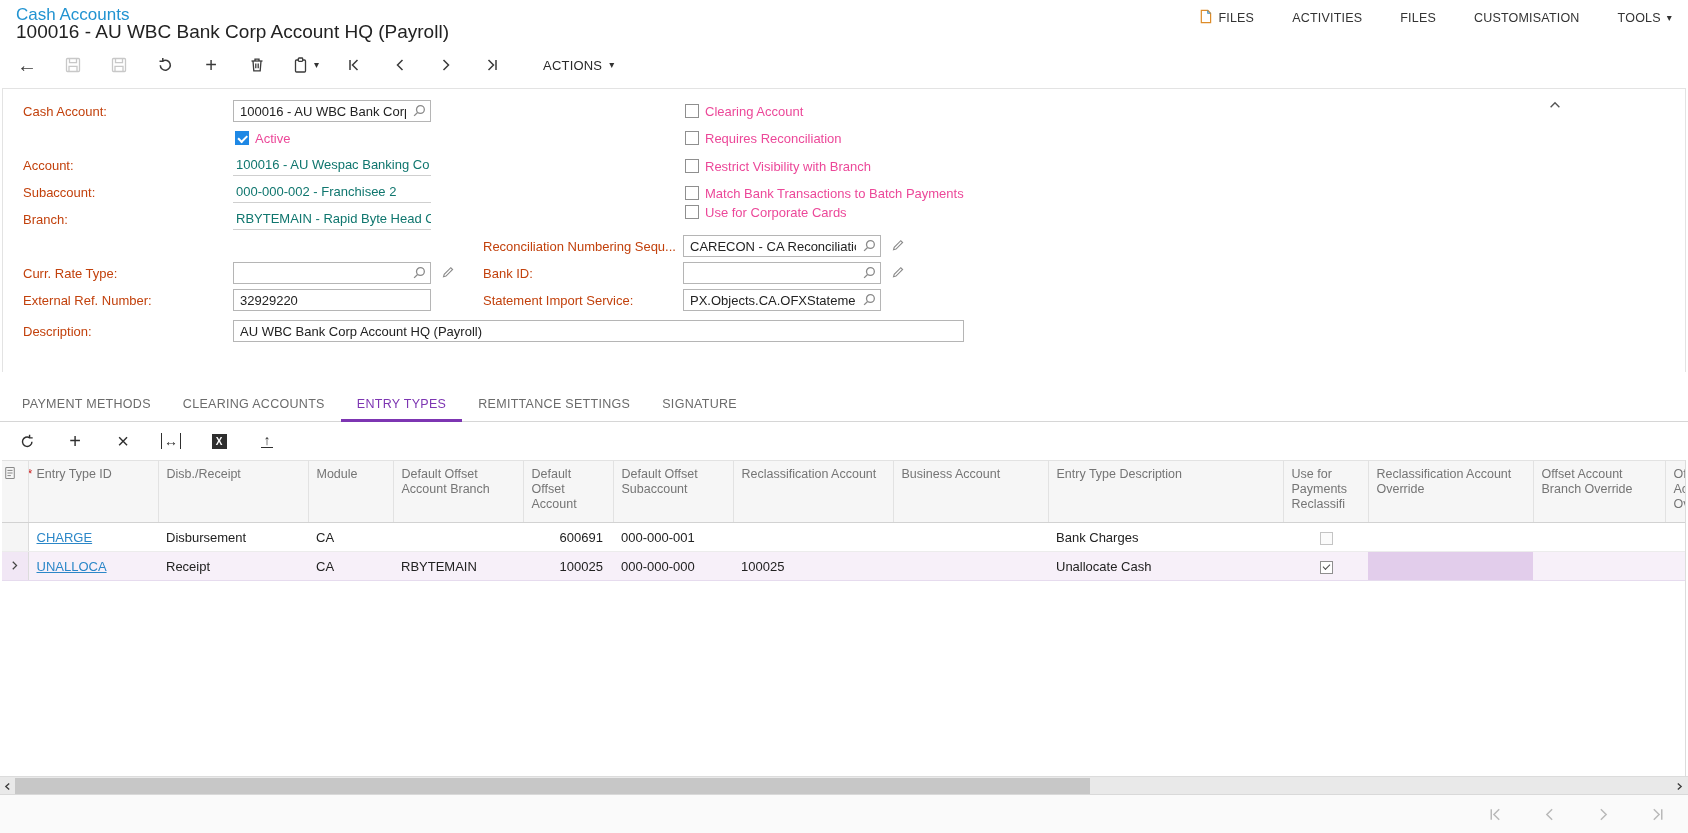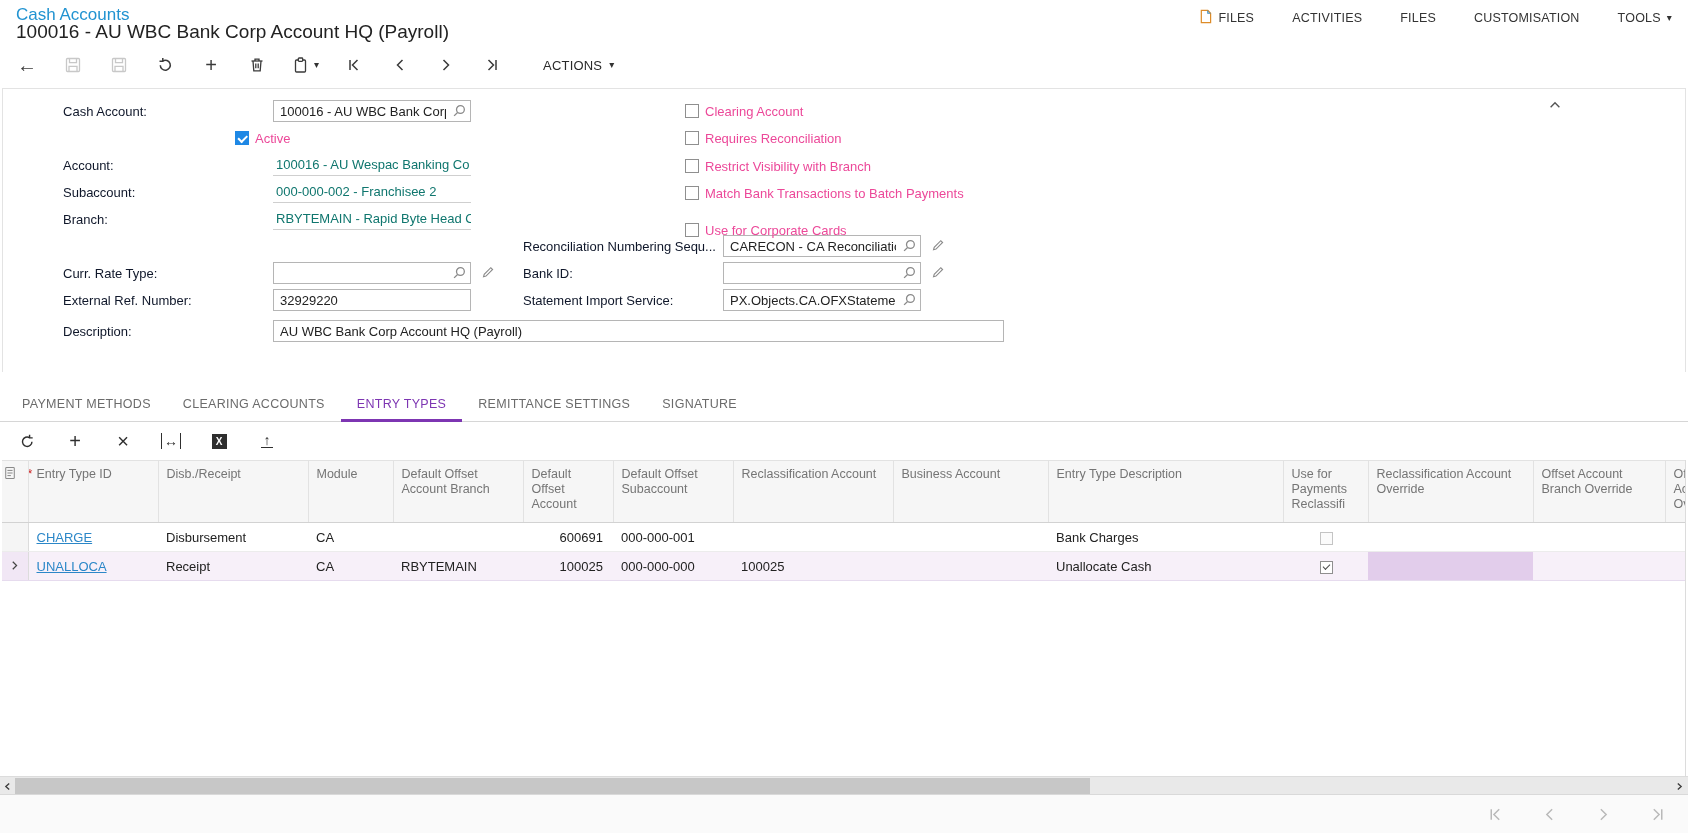--- a/index.html
+++ b/index.html
@@ -20,21 +20,21 @@
   .tbtn { width:22px; height:22px; display:flex; align-items:center; justify-content:center; color:#3a3a3a; cursor:pointer; position:relative; }
   .tbtn.disabled { color:#c8c8c8; }
   .tbtn svg { display:block; }
   .tbtn .glyph { font-size:20px; line-height:1; }
   .paste-group { display:flex; align-items:center; gap:5px; cursor:pointer; color:#3a3a3a; }
   .actions-btn { display:flex; align-items:center; gap:7px; margin-left:16px; font-size:13px; color:#2a2a2a; cursor:pointer; letter-spacing:.2px; }
 
   
   .form-panel { position:absolute; top:88px; left:2px; width:1684px; height:284px; border:1px solid #e3e3e3; border-bottom:none; background:#fff; }
   .frow { position:absolute; height:22px; display:flex; align-items:center; }
-  .flabel { width:212px; color:#0f172a; padding-left:2px; overflow:hidden; white-space:nowrap;margin-left:40px; }
+  .flabel { width:212px; color:#c2410c; padding-left:2px; overflow:hidden; white-space:nowrap; }
   .flabel.mid { width:202px; }
   .req::before { content:"*"; color:#cc1f1f; margin-right:4px; margin-left:-9px; }
   .tbox { position:relative; width:198px; height:22px; }
   .tbox input { width:100%; height:22px; border:1px solid #b5b5b5; background:#fff; font:13px "Liberation Sans", sans-serif; color:#222; padding:0 6px; border-radius:0; outline:none; }
   .tbox.lookup input { padding-right:24px; }
   .tbox .mag { position:absolute; right:5px; top:4px; cursor:pointer; }
   .tbox.wide { width:731px; }
   .ro { width:198px; height:22px; border-bottom:1px solid #cfcfcf; display:flex; align-items:center; padding:0 3px; overflow:hidden; white-space:nowrap; color:#0f766e; }
   .ro.dotted { border-bottom:1px dotted #c9c9c9; }
   .pencil { margin-left:10px; cursor:pointer; }
@@ -320,21 +320,21 @@
       <span class="cb-label">Requires Reconciliation</span>
     </div>
     <div class="frow" style="top:66px; left:682px;">
       <span class="cbx"></span>
       <span class="cb-label">Restrict Visibility with Branch</span>
     </div>
     <div class="frow" style="top:93px; left:682px;">
       <span class="cbx"></span>
       <span class="cb-label">Match Bank Transactions to Batch Payments</span>
     </div>
-    <div class="frow" style="top:130px; left:682px;">
+    <div class="frow" style="top:112px; left:682px;">
       <span class="cbx"></span>
       <span class="cb-label">Use for Corporate Cards</span>
     </div>
 
     <div class="collapse-btn">
       <svg width="14" height="14" viewBox="0 0 16 16" fill="none" stroke="currentColor" stroke-width="1.6">
           <path d="M3 10.5 L8 5.5 L13 10.5"></path>
         </svg>
     </div>
   </div>

